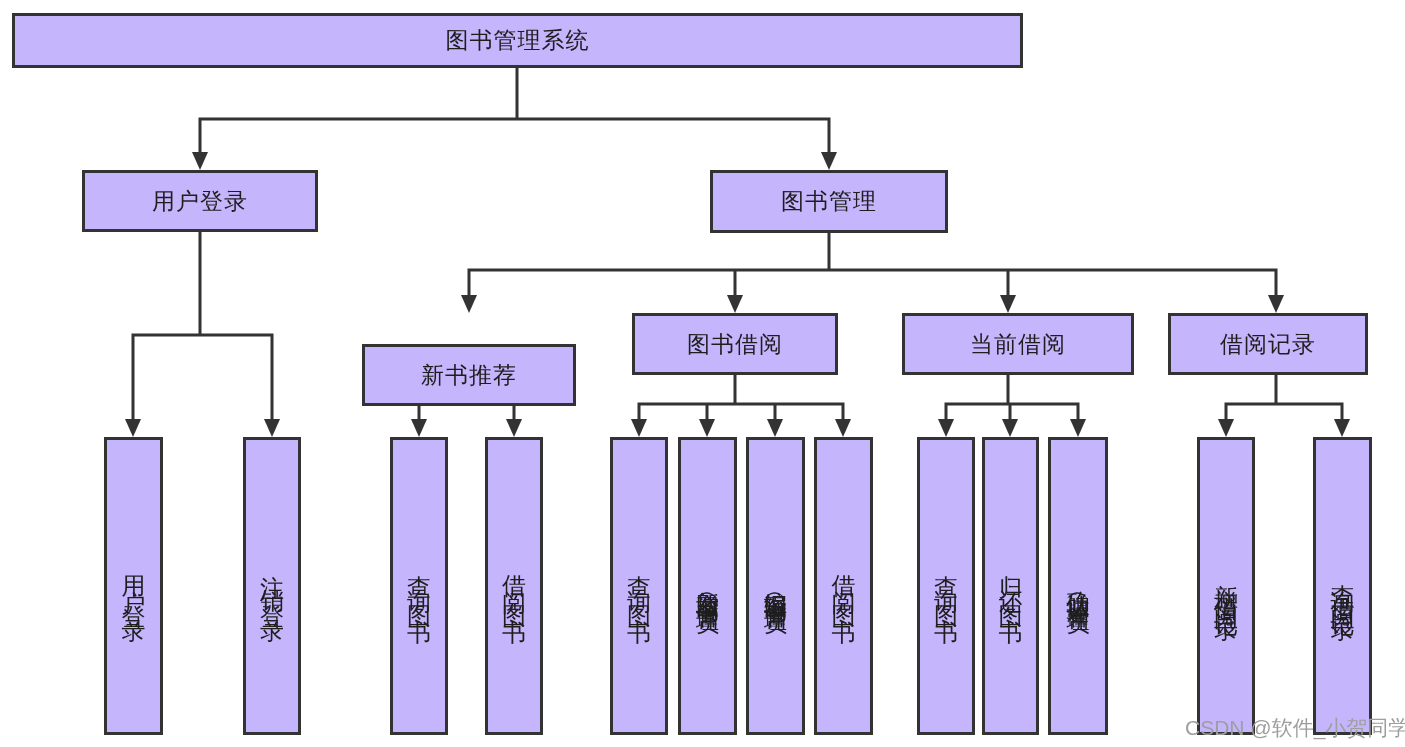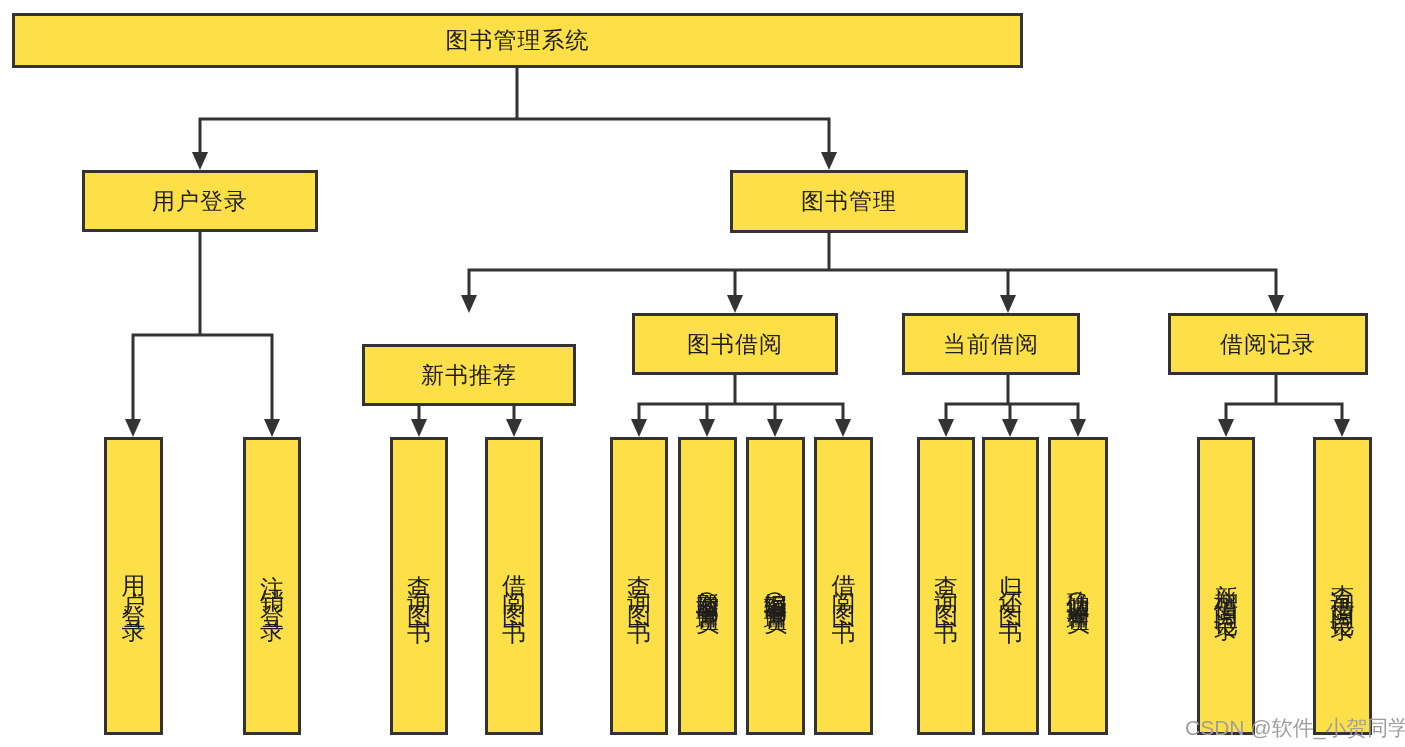--- a/index.html
+++ b/index.html
@@ -9,21 +9,21 @@
     --background:#ffffff;
   }
   html,body{margin:0;padding:0;background:var(--background);}
   #canvas{
     position:relative;width:1405px;height:747px;background:var(--background);
     font-family:"Liberation Sans",sans-serif;color:var(--text);overflow:hidden;
   }
   #connectors{position:absolute;left:0;top:0;}
   .box{
     position:absolute;box-sizing:border-box;border:3px solid var(--line);
-    background:#fde047;display:flex;align-items:center;justify-content:center;
+    background:#c4b5fd;display:flex;align-items:center;justify-content:center;
     text-align:left;
   }
   .hlabel{font-size:23px;letter-spacing:1px;white-space:nowrap;}
   .vbox{align-items:center;justify-content:center;}
   .vlabel{
     writing-mode:vertical-rl;text-orientation:mixed;
     font-size:24px;letter-spacing:15px;line-height:1;white-space:nowrap;
   }
   .v6{letter-spacing:7px;}
   .v9{letter-spacing:3px;font-size:23px;}
@@ -70,31 +70,31 @@
     </g>
   </svg>
 
   <div class="box" style="left:12px;top:13px;width:1011px;height:55px;">
     <span class="hlabel">图书管理系统</span>
   </div>
 
   <div class="box" style="left:82px;top:170px;width:236px;height:62px;">
     <span class="hlabel">用户登录</span>
   </div>
-  <div class="box" style="left:710px;top:170px;width:238px;height:63px;margin-left:20px;">
+  <div class="box" style="left:710px;top:170px;width:238px;height:63px;">
     <span class="hlabel">图书管理</span>
   </div>
 
   <div class="box" style="left:362px;top:313px;width:214px;height:62px;margin-top:31px;">
     <span class="hlabel">新书推荐</span>
   </div>
   <div class="box" style="left:632px;top:313px;width:206px;height:62px;">
     <span class="hlabel">图书借阅</span>
   </div>
-  <div class="box" style="left:902px;top:313px;width:178px;height:62px;">
+  <div class="box" style="left:902px;top:313px;width:232px;height:62px;">
     <span class="hlabel">当前借阅</span>
   </div>
   <div class="box" style="left:1168px;top:313px;width:200px;height:62px;">
     <span class="hlabel">借阅记录</span>
   </div>
 
   <div class="box vbox" style="left:104px;top:437px;width:59px;height:298px;">
     <span class="vlabel">用户登录</span>
   </div>
   <div class="box vbox" style="left:243px;top:437px;width:58px;height:298px;">

